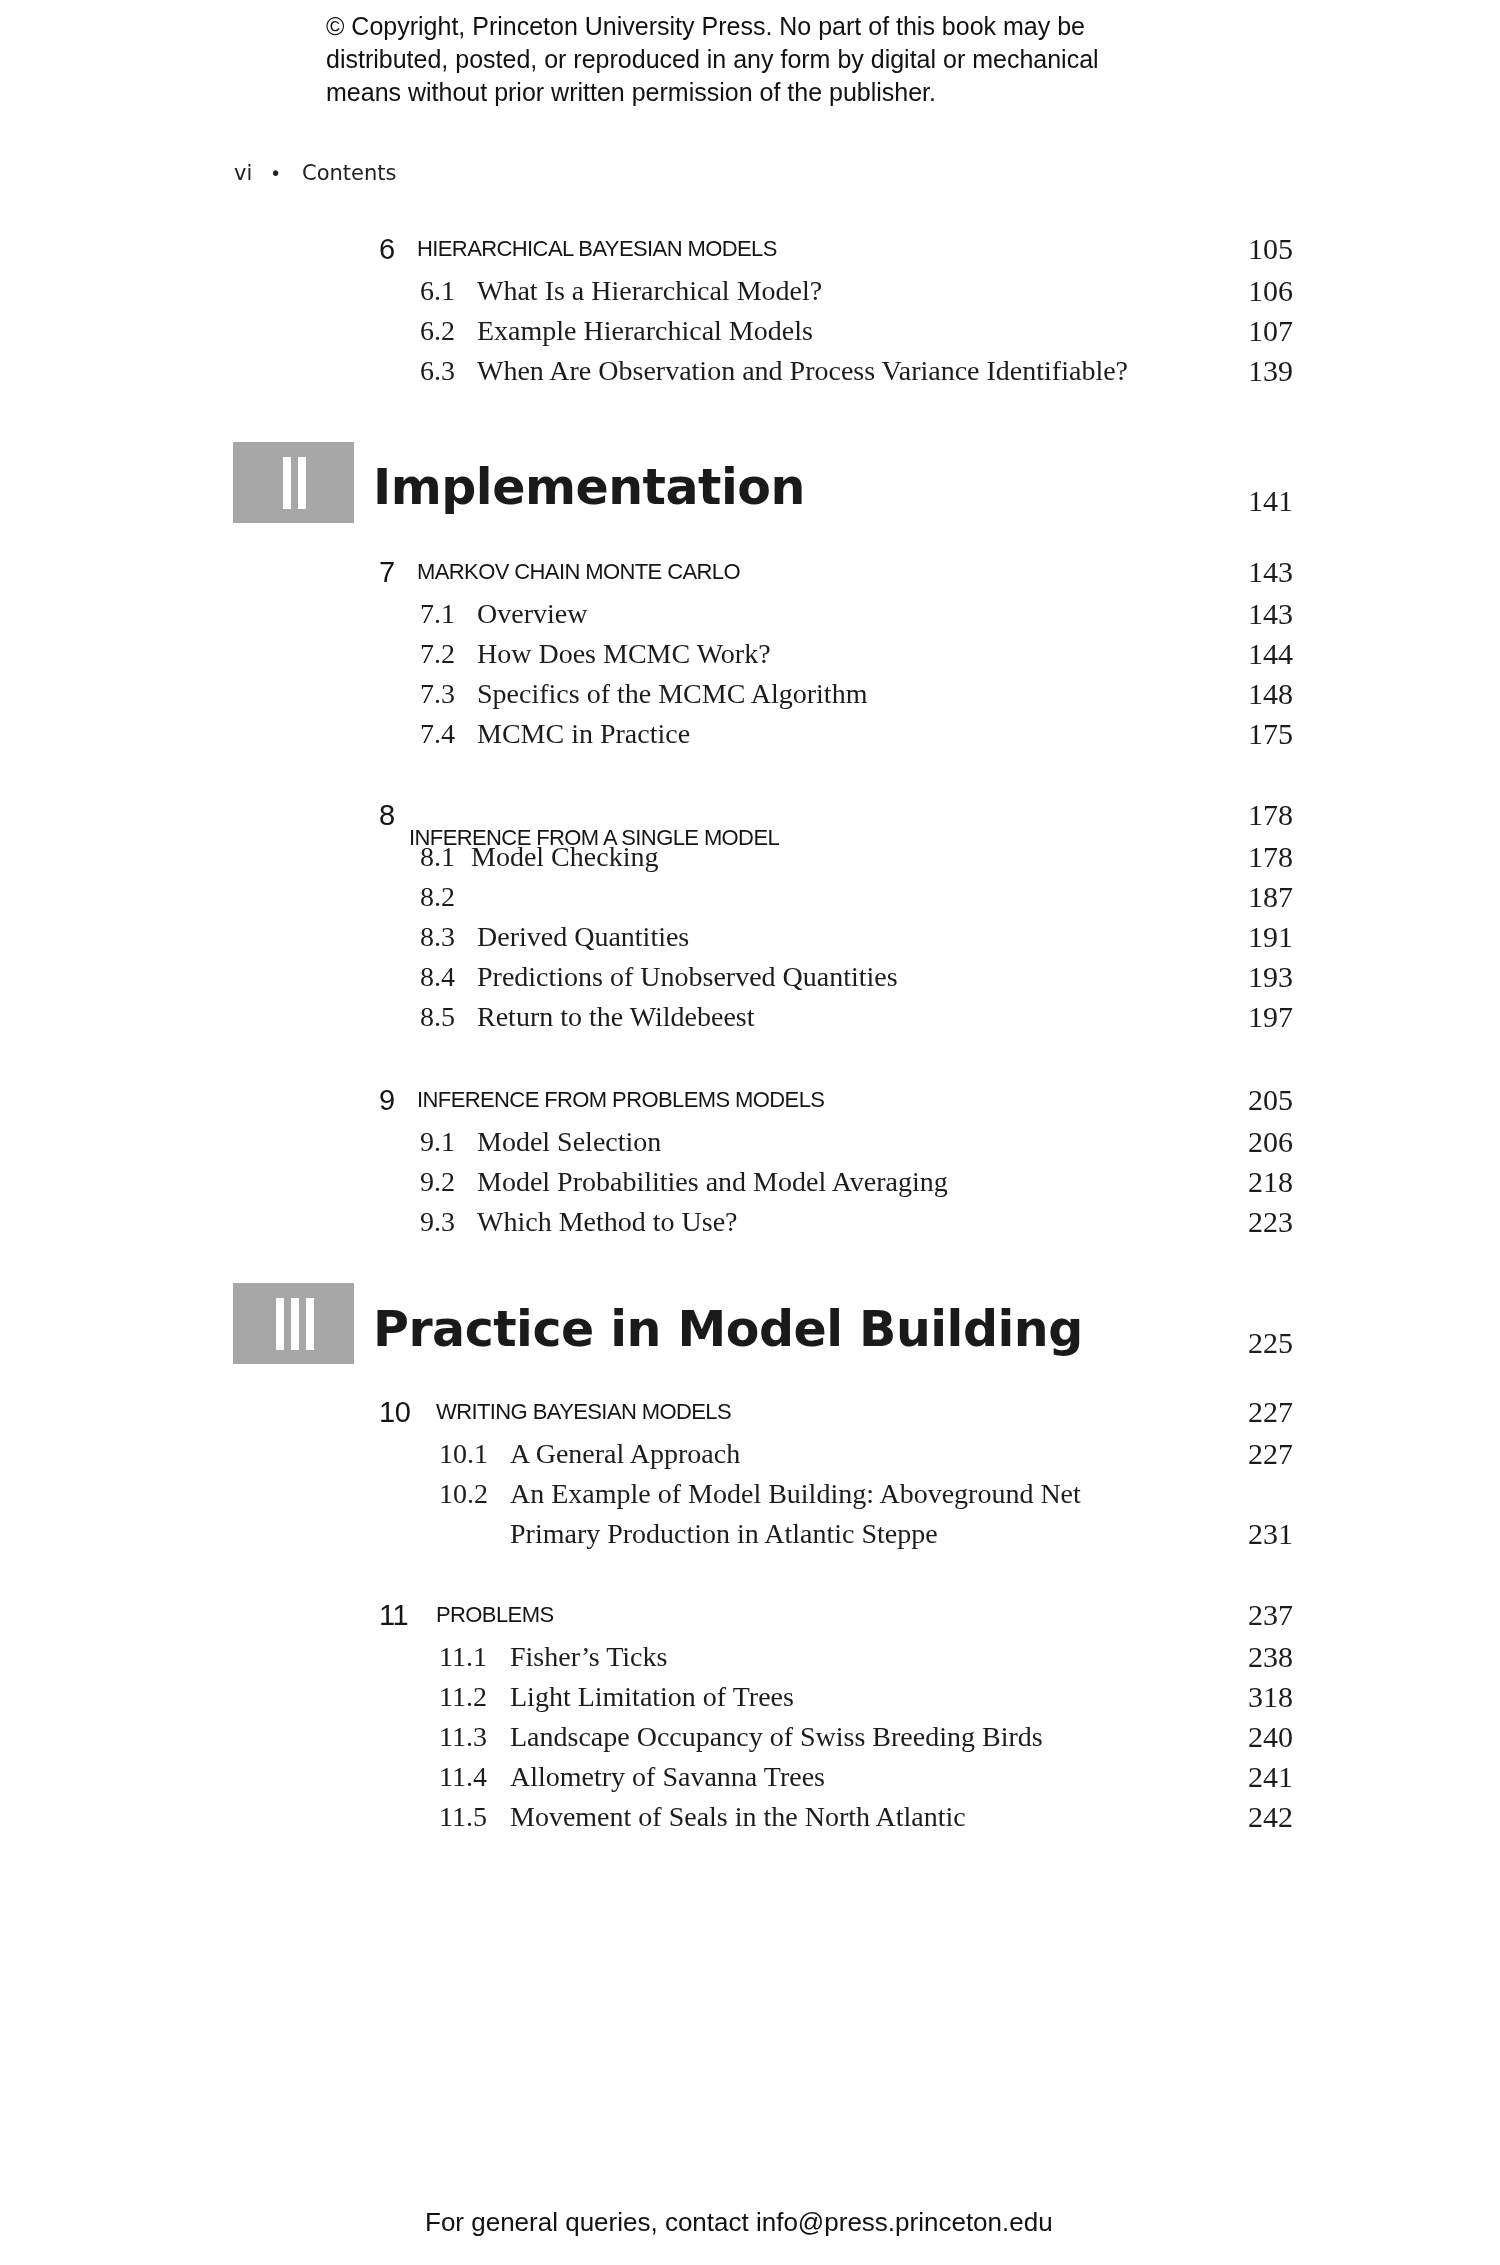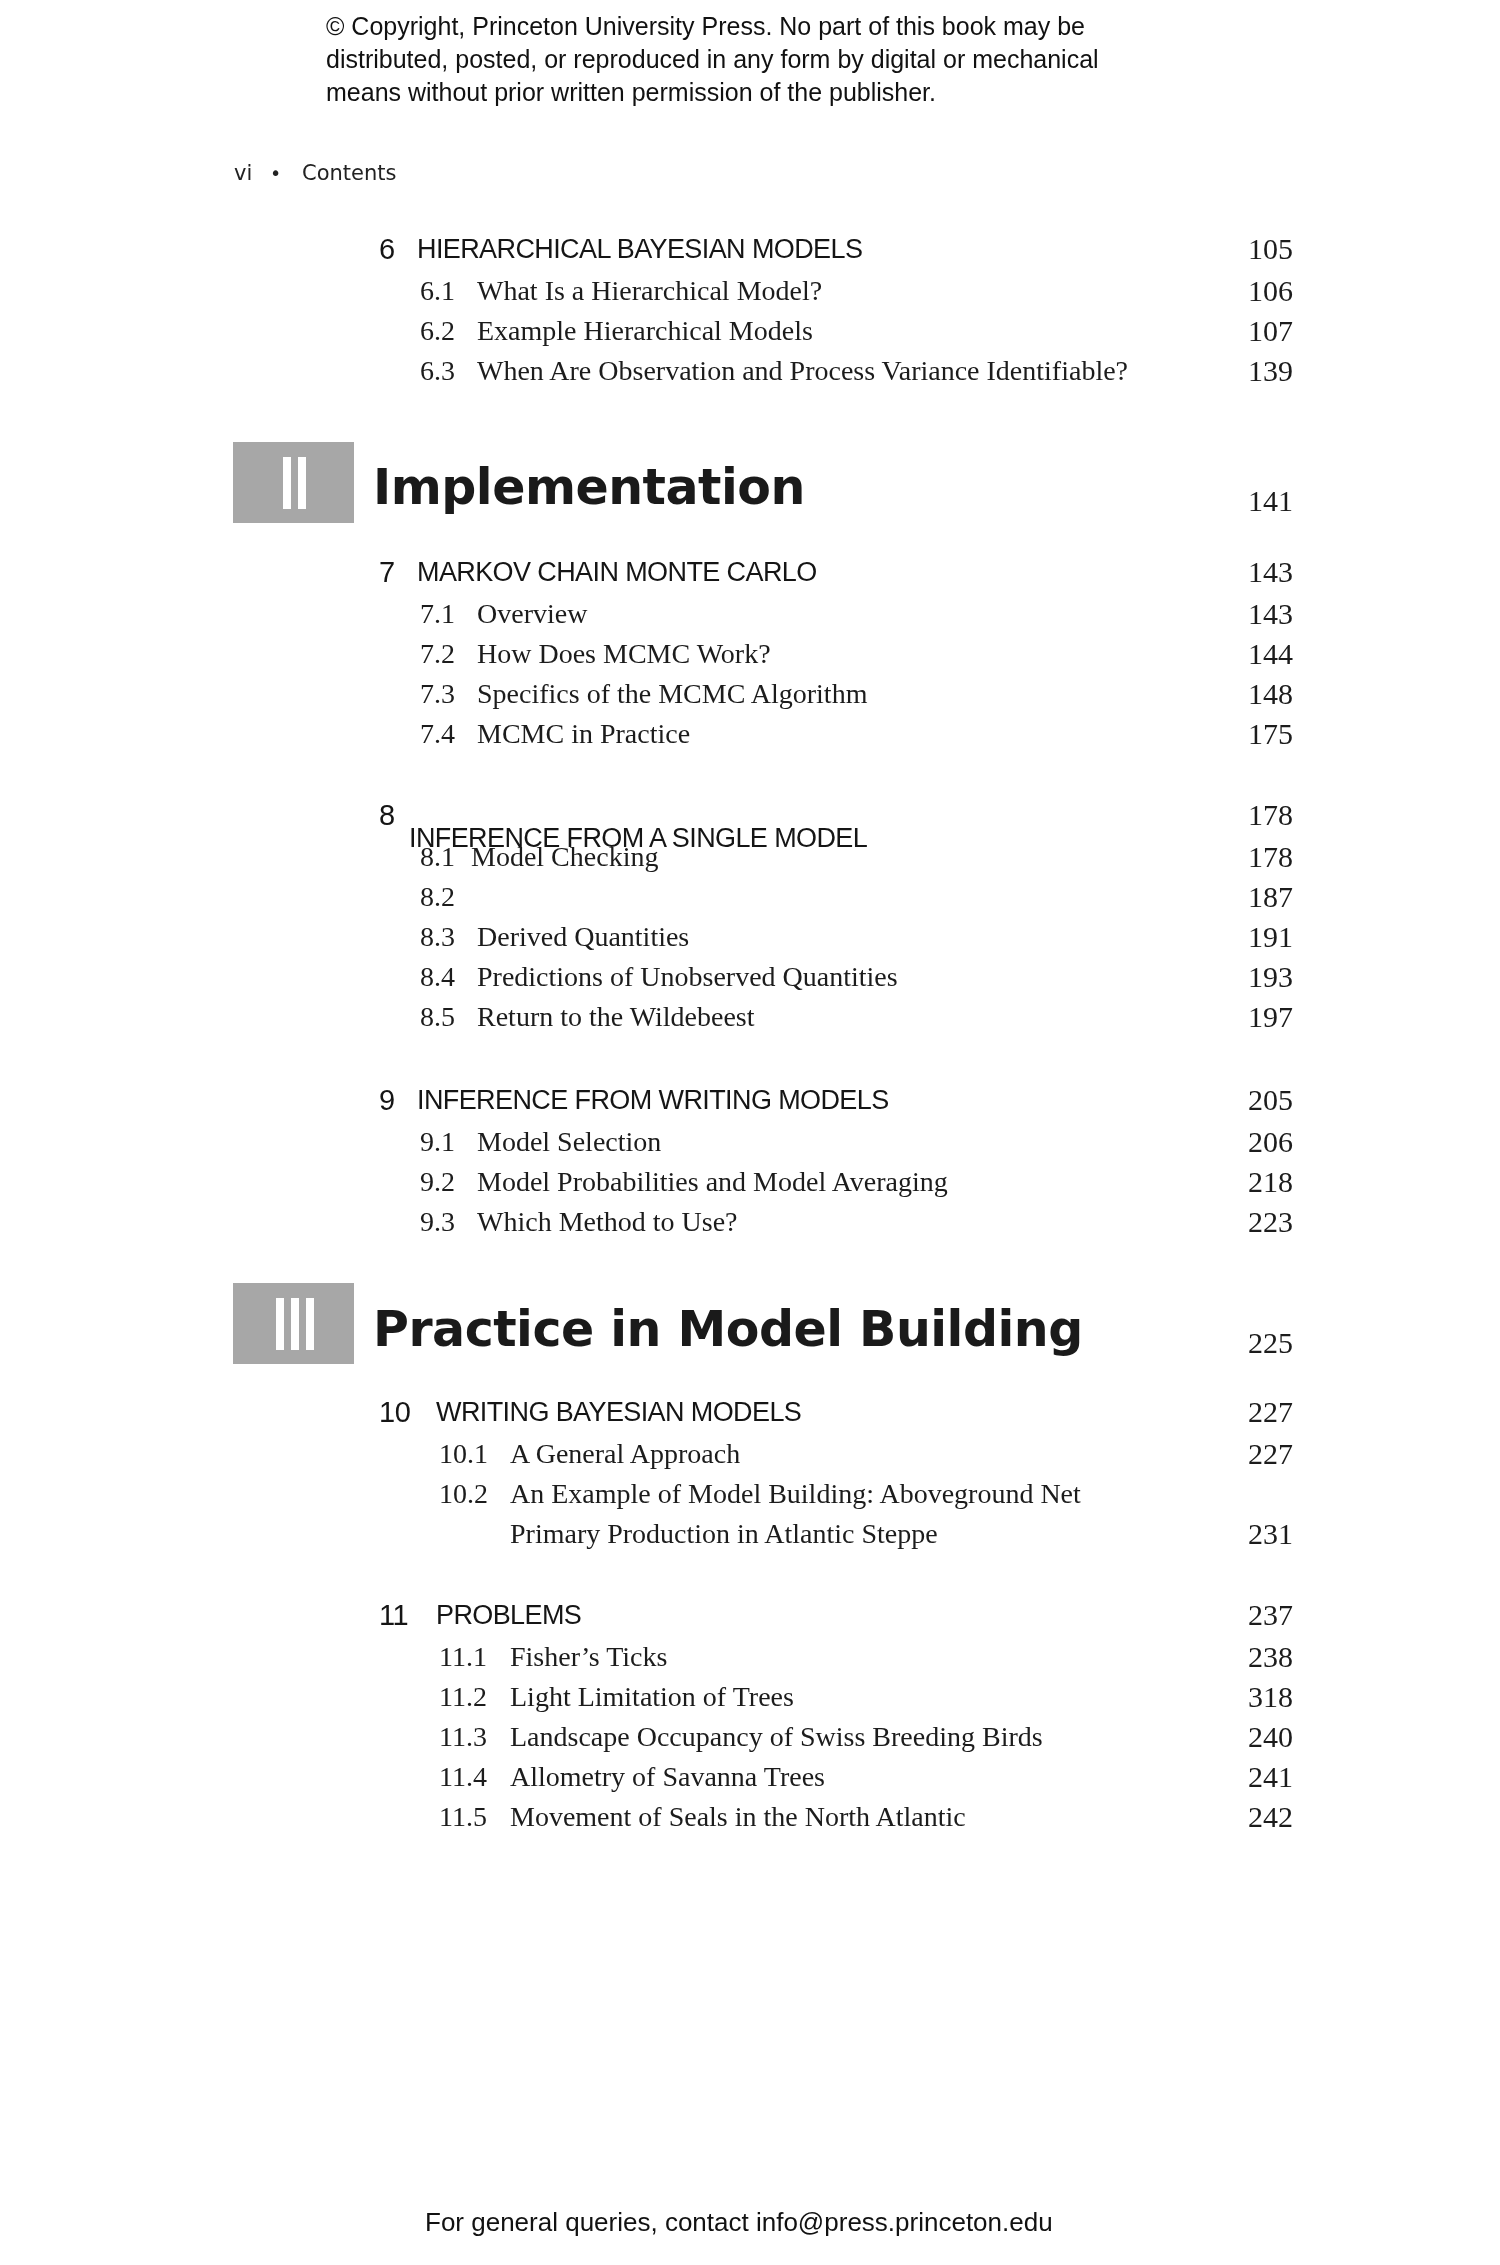--- a/index.html
+++ b/index.html
@@ -2,21 +2,21 @@
 <html><head>
 <meta charset="utf-8">
 <style>
   html, body { margin:0; padding:0; background:#ffffff; }
   body { width:1500px; height:2265px; position:relative; overflow:hidden; color:#1a1a1a; }
   .abs { position:absolute; white-space:nowrap; }
   .notice { font-family:"Liberation Sans", sans-serif; font-size:25px; line-height:33px; color:#111; left:326px; top:10px; }
   .running { font-family:"DejaVu Sans", sans-serif; font-size:21px; line-height:30px; top:158px; color:#222; }
   .row { position:absolute; left:0; width:1500px; height:40px; line-height:40px; }
   .ch-num { position:absolute; left:379px; font-family:"Liberation Sans", sans-serif; font-size:29px; letter-spacing:-0.5px; color:#151515; }
-  .ch-title { position:absolute; font-family:"Liberation Sans", sans-serif; font-size:27px; letter-spacing:-0.6px; color:#151515; }
+  .ch-title { position:absolute; font-family:"Liberation Sans", sans-serif; font-size:22px; letter-spacing:-0.6px; color:#151515; }
   .sec-num { position:absolute; font-family:"Liberation Serif", serif; font-size:28px; color:#1c1c1c; }
   .sec-title { position:absolute; font-family:"Liberation Serif", serif; font-size:28px; color:#1c1c1c; }
   .page { position:absolute; right:207px; font-family:"Liberation Serif", serif; font-size:30px; color:#1c1c1c; text-align:right; }
   .part-box { position:absolute; left:233px; width:121px; height:81px; background:#a7a7a7; }
   .part-box .bar { position:absolute; top:15px; width:8px; height:52px; background:#ffffff; }
   .part-title { position:absolute; left:373px; height:60px; line-height:60px; font-family:"DejaVu Sans", sans-serif; font-weight:bold; font-size:49px; letter-spacing:-0.5px; color:#1a1a1a; }
   .part-page { position:absolute; right:207px; height:40px; line-height:40px; font-family:"Liberation Serif", serif; font-size:30px; color:#1c1c1c; }
   .footer { font-family:"Liberation Sans", sans-serif; font-size:26px; line-height:34px; left:425px; top:2205px; color:#111; }
 </style>
 </head>
@@ -122,21 +122,21 @@
   <div class="row" style="top:997px;">
     <span class="sec-num" style="left:420px;">8.5</span>
     <span class="sec-title" style="left:477px;">Return to the Wildebeest</span>
     <span class="page">197</span>
   </div>
 </div>
 
 <div>
   <div class="row" style="top:1080px;">
     <span class="ch-num">9</span>
-    <span class="ch-title" style="left:417px;">INFERENCE FROM WRITING MODELS</span>
+    <span class="ch-title" style="left:417px;">INFERENCE FROM PROBLEMS MODELS</span>
     <span class="page">205</span>
   </div>
   <div class="row" style="top:1122px;">
     <span class="sec-num" style="left:420px;">9.1</span>
     <span class="sec-title" style="left:477px;text-align:right;">Model Selection</span>
     <span class="page">206</span>
   </div>
   <div class="row" style="top:1162px;">
     <span class="sec-num" style="left:420px;">9.2</span>
     <span class="sec-title" style="left:477px;">Model Probabilities and Model Averaging</span>

